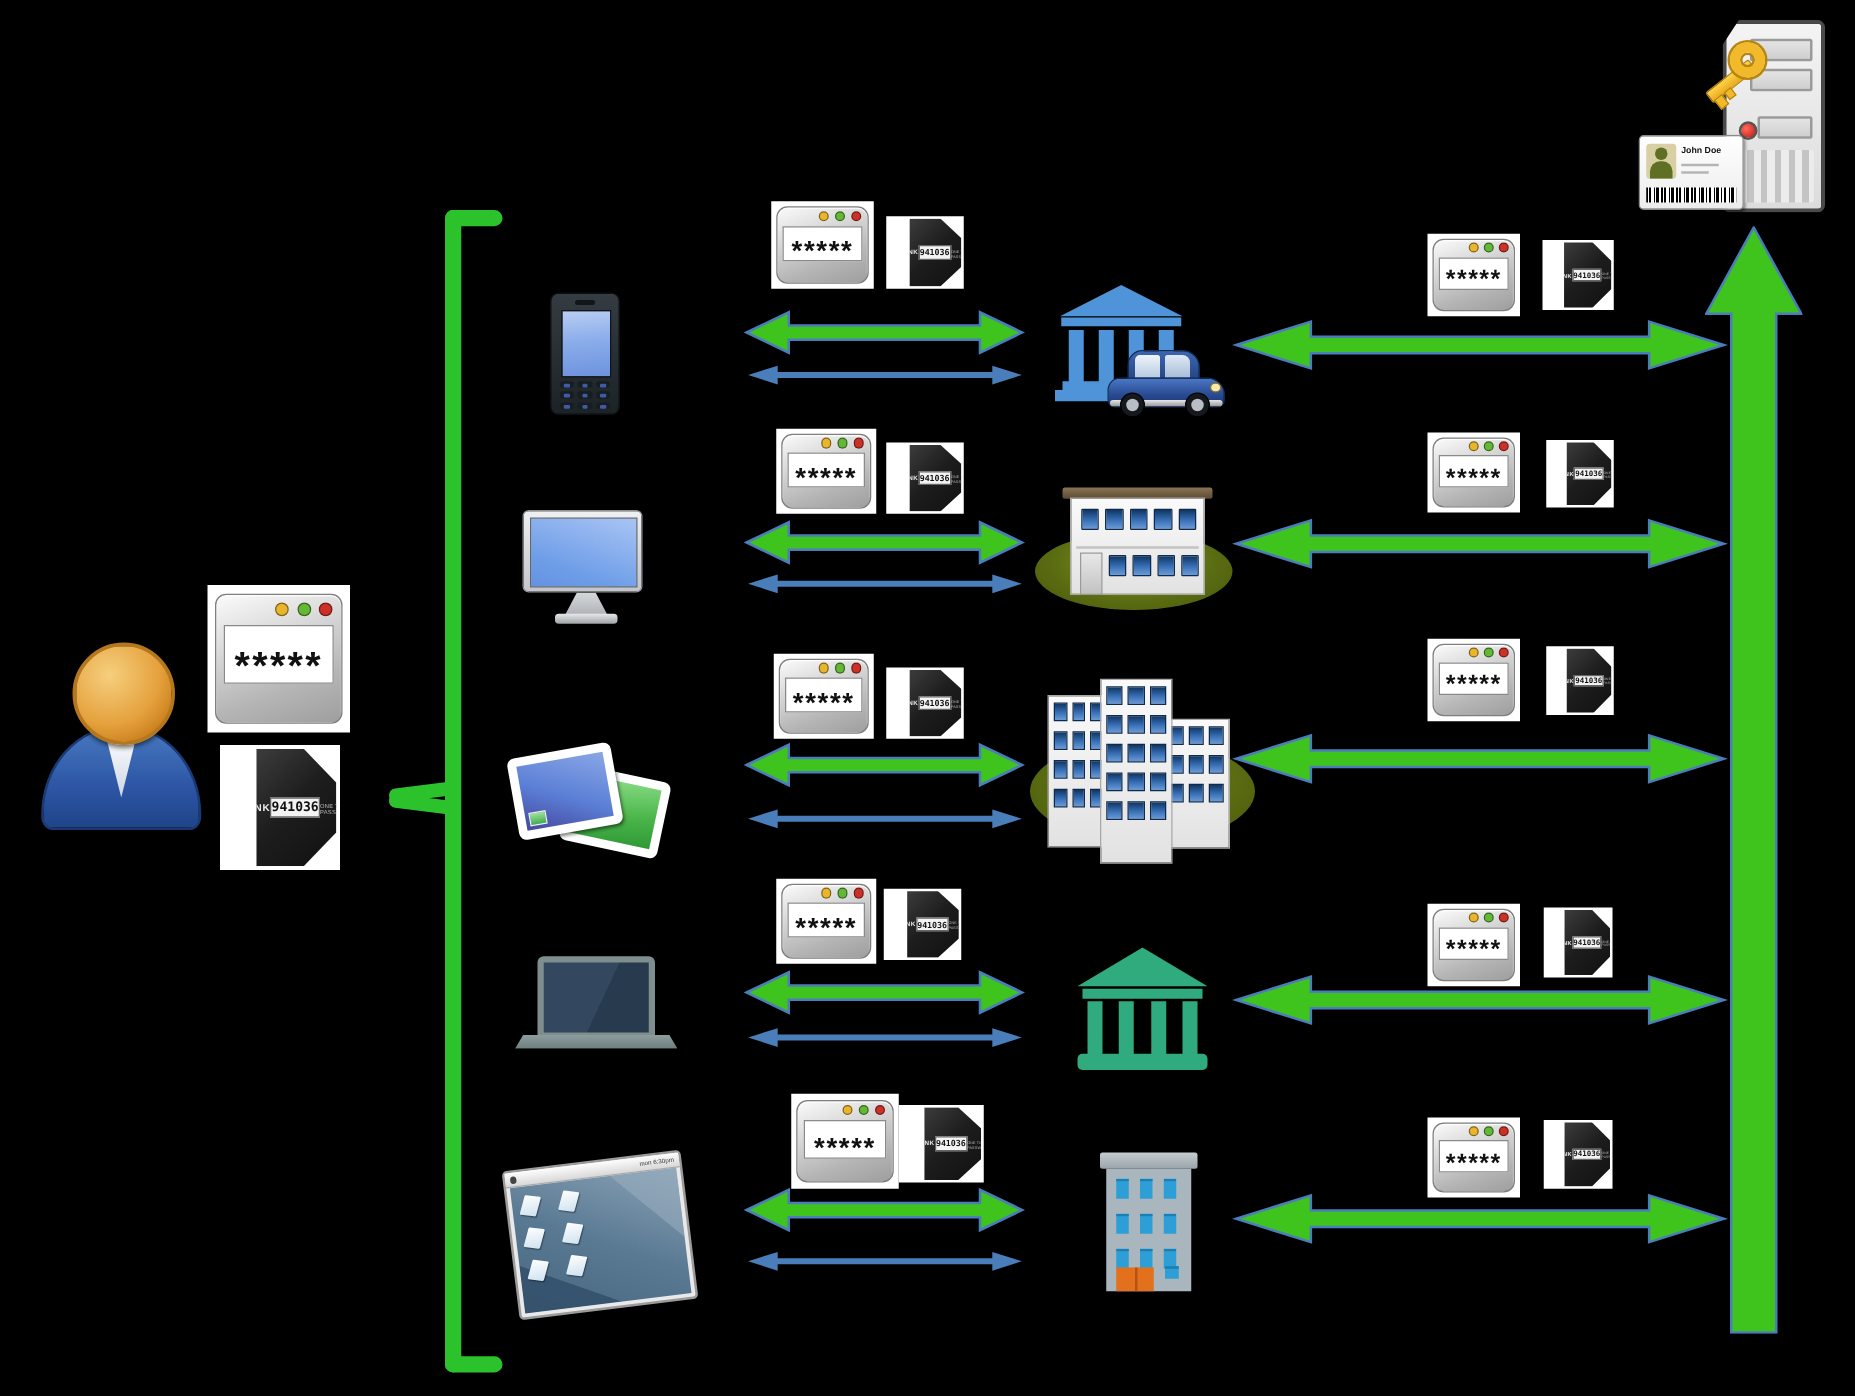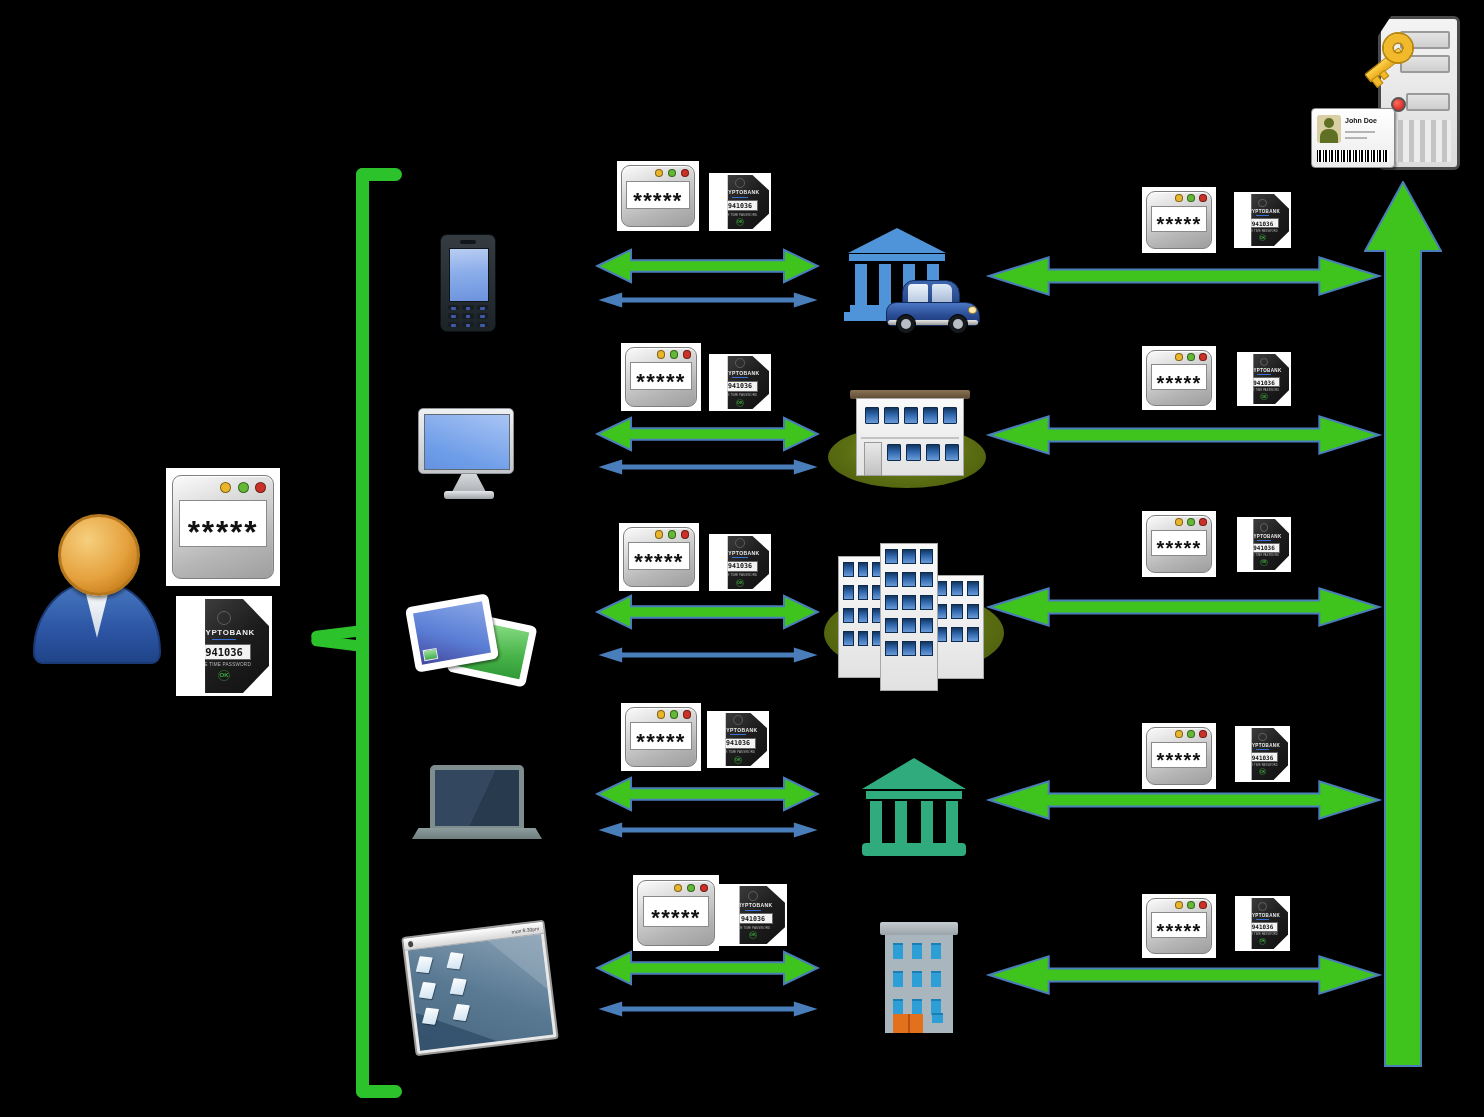--- a/index.html
+++ b/index.html
@@ -28,21 +28,21 @@
   .pw-field{margin:2% 6%;height:44%;background:#fff;border:1px solid #8a8a8a;
     display:flex;align-items:center;justify-content:center;}
   .pw-field span{font-weight:700;color:#111;font-size:2.1em;letter-spacing:.06em;transform:translateY(24%);}
   .pw-lg{font-size:15px;} .pw-sm{font-size:10.5px;} .pw-xs{font-size:9.5px;}
 
   
   .tk-sprite{position:absolute;background:#fff;}
   .oct{position:absolute;inset:3%;color:#e8e8e8;
     background:linear-gradient(135deg,#474747,#1d1d1d 55%,#111);
     clip-path:polygon(29% 0,71% 0,100% 29%,100% 71%,71% 100%,29% 100%);
-    display:flex;flex-direction:column;align-items:center;justify-content:center;}
+    display:flex;flex-direction:row;align-items:center;justify-content:center;}
   .tk-emblem{width:1.1em;height:1.1em;border:1px solid #6a6a6a;border-radius:50%;margin-bottom:.25em;opacity:.8;}
   .tk-brand{font-weight:700;letter-spacing:.08em;font-size:.72em;color:#ececec;}
   .tk-sub{width:26%;height:1px;background:#3a6fd8;margin:.2em 0 .35em;}
   .tk-lcd{width:58%;background:#f3f3f3;border:1px solid #666;color:#111;text-align:center;
     font-family:"DejaVu Sans Mono",monospace;font-weight:700;font-size:.95em;padding:.08em 0;}
   .tk-otp{font-size:.42em;color:#b9b9b9;letter-spacing:.05em;margin-top:.5em;}
   .tk-ok{margin-top:.45em;width:1.5em;height:1.5em;border-radius:50%;background:#181818;
     border:1px solid #2e5f2e;color:#3fae3f;display:flex;align-items:center;justify-content:center;
     font-size:.55em;font-weight:700;}
   .tk-lg{font-size:11px;} .tk-sm{font-size:7px;} .tk-xs{font-size:6.3px;}

